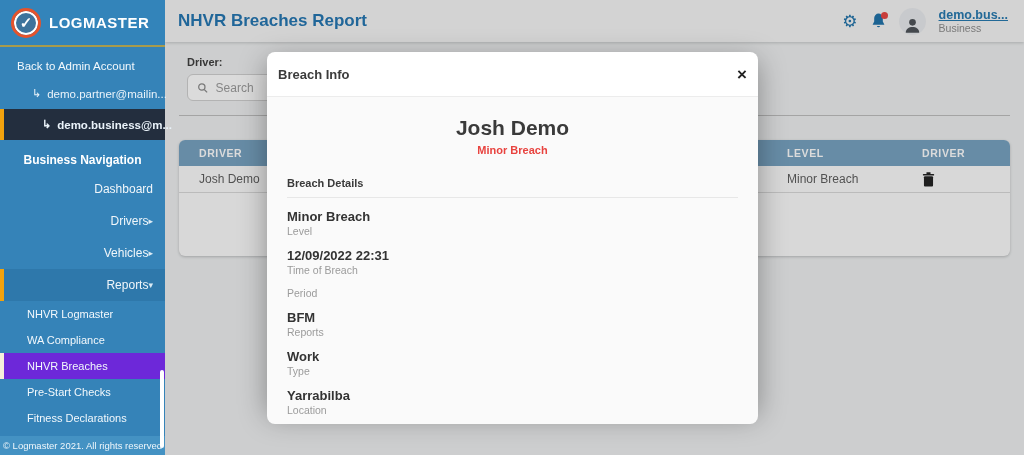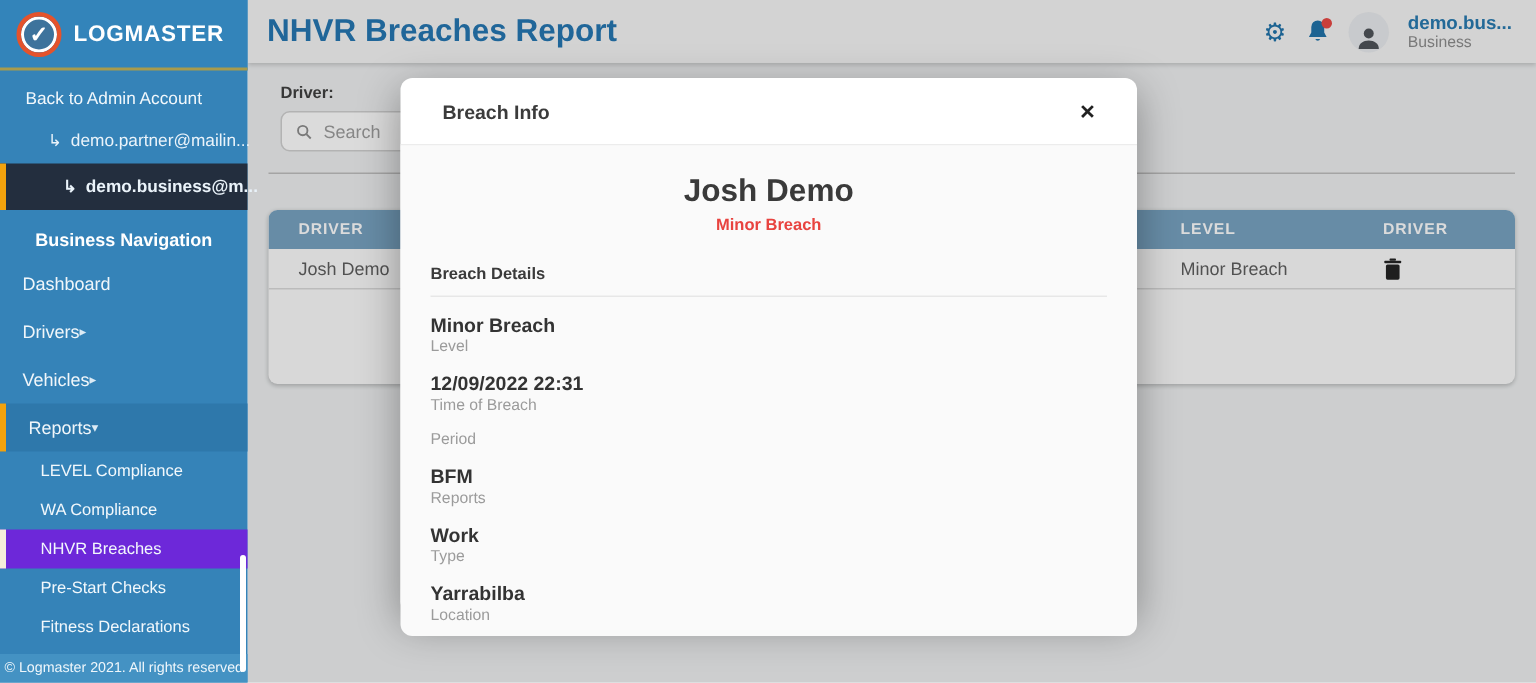--- a/index.html
+++ b/index.html
@@ -14,41 +14,41 @@
                  box-shadow: inset 0 0 0 2px #ffffff; display:flex; align-items:center; justify-content:center;
                  color:#fff; font-weight:bold; font-size:15px; flex:0 0 auto; }
   .logo-text { color:#fff; font-weight:bold; font-size:15px; letter-spacing:0.5px; }
 
   .back-link { color:#f2f8fc; font-size:11.5px; padding:13px 0 6px 17px; }
   .account-row { color:#eaf3fa; font-size:11.5px; padding:9px 0 9px 32px; display:flex; gap:6px; align-items:center; }
   .account-active { background:#232e3e; border-left:4px solid #f2a20d; padding-left:38px; font-weight:bold; }
   .arrow-glyph { font-size:11px; }
 
   .nav-header { color:#ffffff; font-weight:bold; font-size:12px; padding:13px 14px 6px;text-align:center; }
-  .nav-item { color:#f0f6fa; font-size:12px; padding:9px 12px 9px 15px; display:flex; justify-content:flex-start; align-items:center; cursor:pointer; }
+  .nav-item { color:#f0f6fa; font-size:12px; padding:9px 12px 9px 15px; display:flex; justify-content:flex-end; align-items:center; cursor:pointer; }
   .nav-item .chev { font-size:9px; color:#dcebf5; }
   .nav-item-reports { background:#2e78ab; border-left:4px solid #f2a20d; }
   .sub-item { color:#f2f8fc; font-size:11px; padding:7px 12px 7px 27px; cursor:pointer; }
   .sub-active { background:#6d28d9; border-left:4px solid #f6efdb; padding-left:23px; }
   .nav-divider { border-top:1px solid rgba(255,255,255,0.45); margin:12px 13px 2px; }
   .scroll-thumb { position:absolute; right:1px; top:370px; width:4px; height:78px; background:#ffffff; border-radius:2px; z-index:5; }
   .side-footer { position:absolute; left:0; right:0; bottom:0; height:19px; background:#4492c3;
                  color:#eef6fb; font-size:9.5px; display:flex; align-items:center; justify-content:center; }
 
   
   .main { position:absolute; left:165px; top:0; width:859px; height:455px; background:#eef0f1; }
   .topbar { height:42px; background:#f6f6f6; box-shadow:0 1px 3px rgba(0,0,0,0.18); display:flex; align-items:center; padding:0 16px 0 13px; position:relative; z-index:1; }
-  .page-title { color:#1f73b0; font-weight:bold; font-size:21px;text-align:center; }
+  .page-title { color:#1f73b0; font-weight:bold; font-size:17px;text-align:center; }
   .topbar-right { margin-left:auto; display:flex; align-items:center; gap:13px; }
   .gear { color:#1a6fa8; font-size:17px; cursor:pointer; line-height:1; }
   .bell-wrap { position:relative; cursor:pointer; display:flex; }
   .bell-dot { position:absolute; right:-2px; top:-1px; width:7px; height:7px; border-radius:50%; background:#e8433f; }
   .avatar { width:27px; height:27px; border-radius:50%; background:#e9ebee; display:flex; align-items:flex-end; justify-content:center; overflow:hidden; cursor:pointer; }
   .user-block { line-height:1.15; }
-  .user-name { color:#2176ae; font-weight:bold; font-size:12.5px; }
+  .user-name { color:#2176ae; font-weight:bold; font-size:12.5px;text-decoration:underline; }
   .user-role { color:#8a8a8a; font-size:10.5px; }
 
   .content { padding:10px 14px; position:relative; }
   .filter-label { font-size:11px; font-weight:bold; color:#3a3a3a; margin:4px 0 6px 8px; }
   .search-box { width:560px; height:27px; background:#ffffff; border:1px solid #cfcfcf; border-radius:6px;
                 display:flex; align-items:center; gap:7px; padding:0 9px; margin-left:8px; }
   .search-box input { border:none; outline:none; background:transparent; font-size:12px; color:#666; width:100%;
                       font-family:"Liberation Sans", sans-serif; }
   .search-box input::placeholder { color:#9a9a9a; }
   .section-divider { border-bottom:1px solid #bdbdbd; margin-top:14px; }
@@ -60,21 +60,21 @@
   .table-row { height:27px; display:flex; align-items:center; color:#5a5a5a; font-size:12px; border-bottom:1px solid #d9d9d9; }
   .col-driver { flex:1; padding-left:20px; }
   .col-level { width:125px; }
   .col-actions { width:98px; padding-left:10px; }
   .trash-btn { background:none; border:none; cursor:pointer; padding:0; display:flex; }
 
   
   .overlay { position:absolute; inset:0; background:rgba(40,40,40,0.17); z-index:10; }
   .modal { position:absolute; left:102px; top:52px; width:491px; height:357px; background:#ffffff;
            border-radius:8px; box-shadow:0 8px 28px rgba(0,0,0,0.35); z-index:20; display:flex; flex-direction:column; }
-  .modal-head { padding:14px 28px 13px; display:flex; justify-content:space-between; align-items:center;
+  .modal-head { padding:14px 11px 13px; display:flex; justify-content:space-between; align-items:center;
                 border-bottom:1px solid #ececec; }
   .modal-title { font-size:13px; font-weight:bold; color:#3b3b3b; }
   .modal-close { font-size:17px; font-weight:bold; color:#222; background:none; border:none; cursor:pointer; line-height:1; }
   .modal-body { flex:1; background:#fafafa; border-radius:0 0 8px 8px; padding:10px 20px 8px; }
   .driver-name { text-align:center; font-size:21px; font-weight:bold; color:#3a3a3a; margin-top:9px; }
   .driver-level { text-align:center; font-size:11px; font-weight:bold; color:#e8433f; margin-top:4px; }
   .details-title { font-size:11px; font-weight:bold; color:#3a3a3a; margin-top:21px; padding-bottom:8px; border-bottom:1px solid #e7e7e7; }
   .detail-item { margin-top:11px; }
   .detail-value { font-size:13px; font-weight:bold; color:#333; line-height:15px; }
   .detail-label { font-size:10.5px; color:#9b9b9b; line-height:12px; margin-top:1px; }
@@ -111,21 +111,21 @@
     <span class="chev">▸</span>
   </div>
   <div class="nav-item">
     <span>Vehicles</span>
     <span class="chev">▸</span>
   </div>
   <div class="nav-item nav-item-reports">
     <span>Reports</span>
     <span class="chev">▾</span>
   </div>
-  <div class="sub-item">LEVEL Compliance</div>
+  <div class="sub-item">NHVR Logmaster</div>
   <div class="sub-item">WA Compliance</div>
   <div class="sub-item sub-active">NHVR Breaches</div>
   <div class="sub-item">Pre-Start Checks</div>
   <div class="sub-item">Fitness Declarations</div>
 
   <div class="nav-divider"></div>
 
   <div class="nav-item">
     
     

